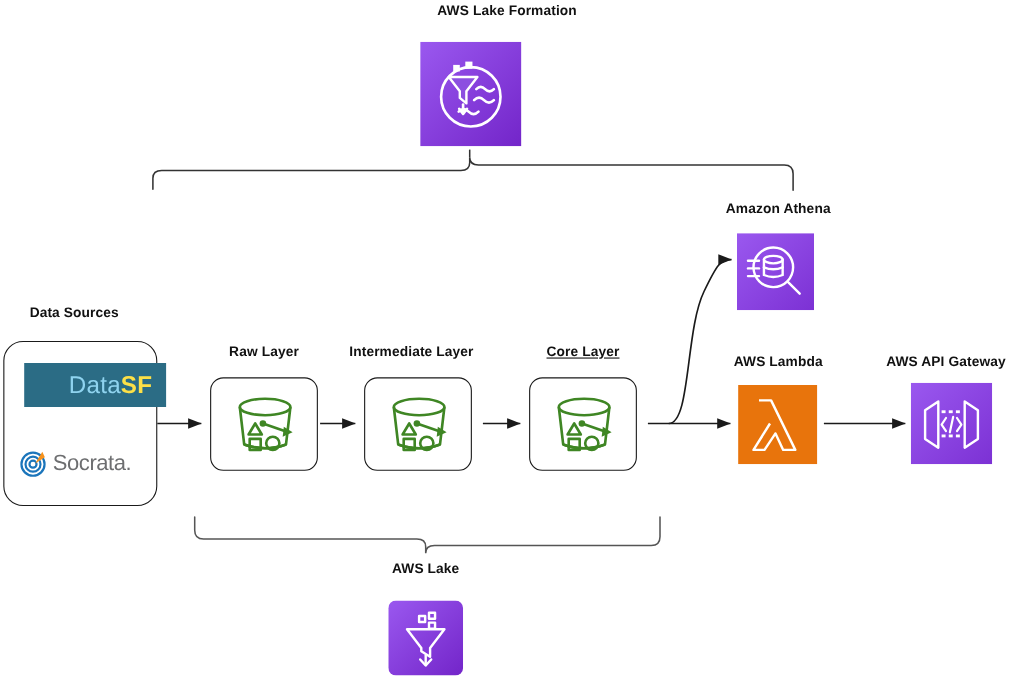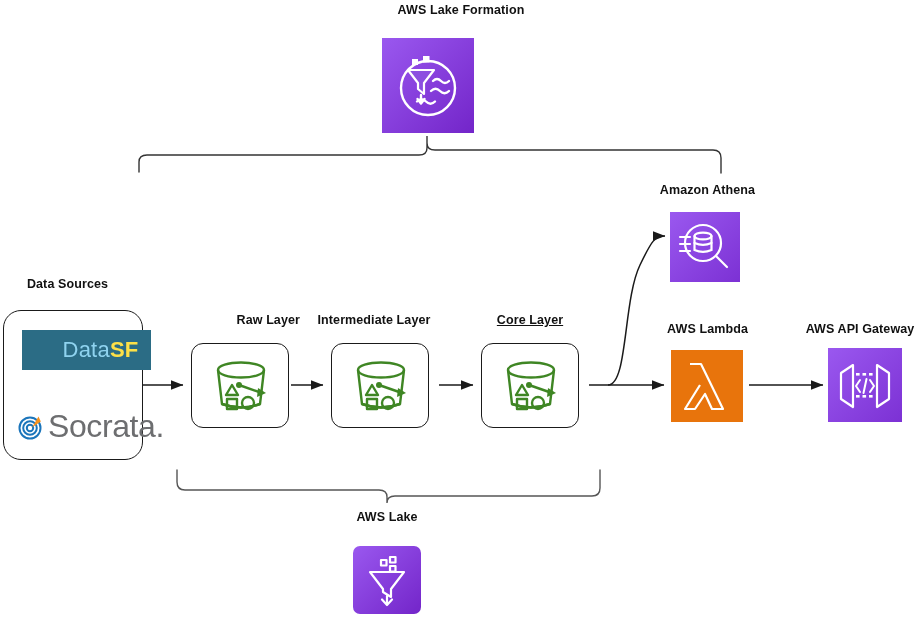--- a/index.html
+++ b/index.html
@@ -62,21 +62,21 @@
 
   
   .socrata {
     position: absolute;
     display: flex;
     align-items: center;
   }
   .socrata .mark { width: 26px; height: 26px; margin-right: 4px; }
   .socrata .word {
     font-family: "Liberation Sans", sans-serif;
-    font-size: 32px;
+    font-size: 20px;
     color: #6d6e70;
     letter-spacing: -0.4px;
   }
   svg.overlay {
     position: absolute;
     left: 0; top: 0;
     width: 920px;
     height: 621px;
     pointer-events: none;
   }
@@ -181,21 +181,21 @@
           <circle cx="12" cy="14" r="10.5"></circle>
           <circle cx="12" cy="14" r="6.8"></circle>
           <circle cx="12" cy="14" r="3.2"></circle>
         </g>
         <path d="M14 13.4 L20.5 2.6 L22.8 7.6 Z" fill="#f6921e"></path>
       </svg>
     </span>
     <span class="word">Socrata.</span>
   </div>
 
-  <div class="lbl" style="left:180px; top:313px; width:120px;text-align:right;">Raw Layer</div>
+  <div class="lbl" style="left:180px; top:313px; width:120px;">Raw Layer</div>
   <div class="roundbox" style="left:191px; top:343px; width:98px; height:85px;">
     <span>
       <svg width="98" height="85" viewBox="0 0 98 85">
         <g stroke="#3f8624" stroke-width="2.4" fill="none" stroke-linejoin="round">
           <ellipse cx="49" cy="26" rx="23" ry="7.5"></ellipse>
           <path d="M26 26 L30 60 Q49 67 68 60 L72 26"></path>
           <path d="M30 60 Q49 67 68 60"></path>
           <polygon points="40,41 46,51 34,51"></polygon>
           <rect x="35" y="55" width="10" height="10"></rect>
           <circle cx="56" cy="59" r="6"></circle>

